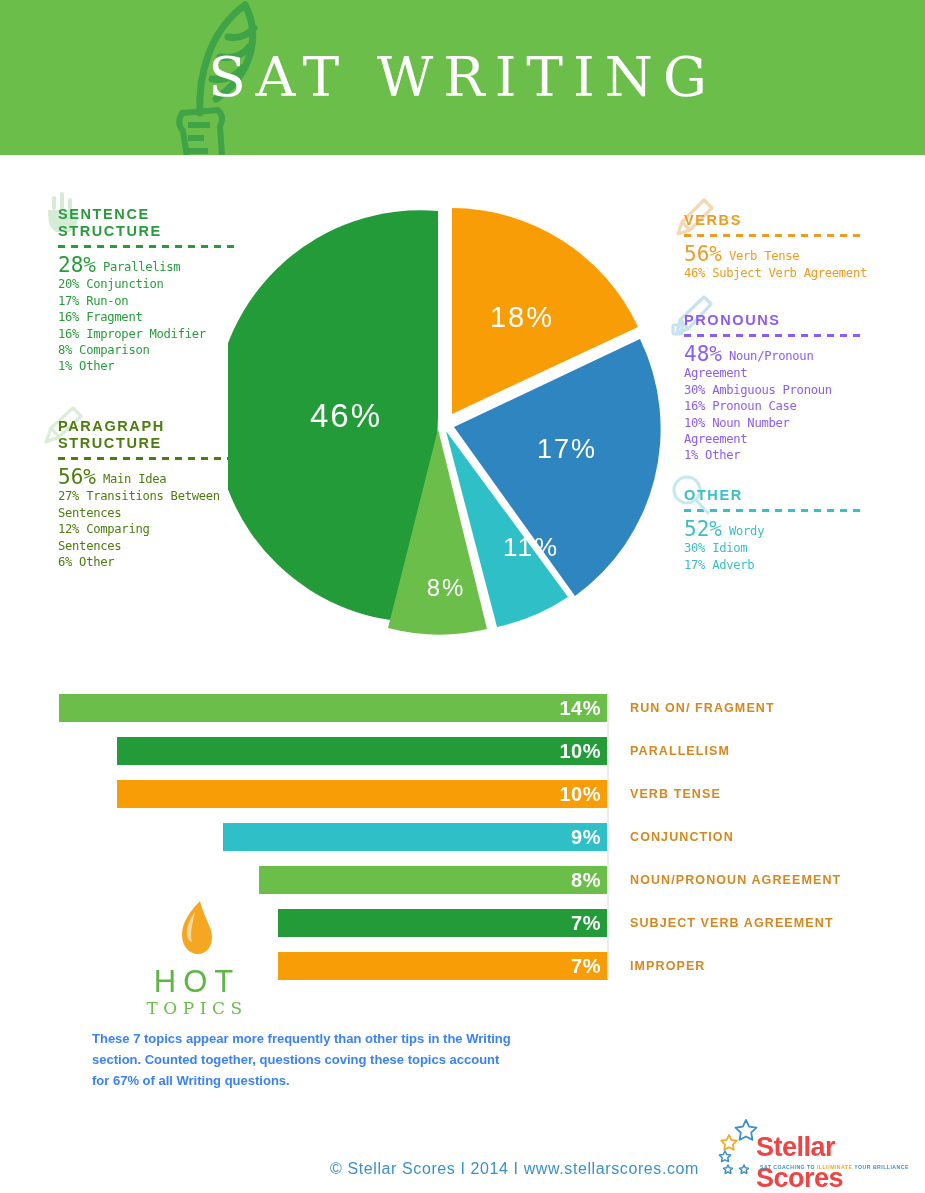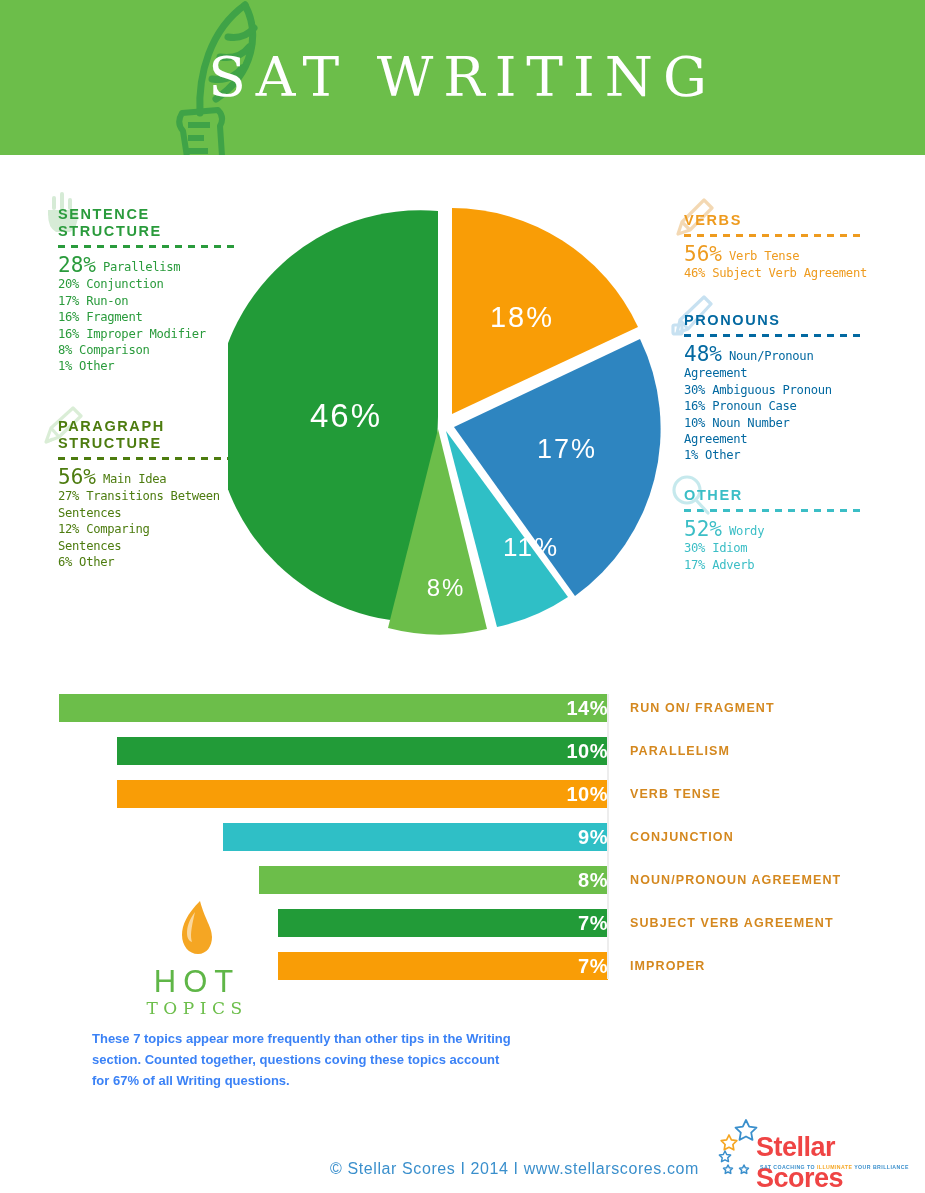--- a/index.html
+++ b/index.html
@@ -39,36 +39,36 @@
   .stat-list .lead { display:block; margin-bottom:1px; }
   .stat-list .lead .big {
     font-size:21px; font-family:"DejaVu Sans Mono", monospace; letter-spacing:0px; vertical-align:-1px;
   }
   .stat-list .lead .small { font-size:12.2px; }
   .stat-list .row { display:block; white-space:normal; }
 
   .c-dark   { color:#2A9B3C; }
   .c-light  { color:#4d7c0f; }
   .c-orange { color:#EE9B1F; }
-  .c-blue   { color:#0369a1; }
+  .c-blue   { color:#8b5cf6; }
   .c-teal   { color:#3BBEC6; }
 
   
   .pie-wrap { position:absolute; left:228px; top:205px; width:435px; height:430px; }
 
   
   .bars { position:absolute; left:58px; top:694px; width:550px; height:290px; }
   .bar-row { position:relative; height:28px; margin-bottom:15px; }
   .bar {
     position:absolute; right:0; top:0; height:28px;
     display:flex; align-items:center; justify-content:flex-end;
   }
   .bar-val {
     color:#ffffff; font-size:20px; font-weight:700; letter-spacing:.5px;
-    font-family:"Liberation Sans", sans-serif;
+    padding-right:7px; font-family:"Liberation Sans", sans-serif;
   }
   .bar-sep { position:absolute; left:607px; top:694px; width:2px; height:285px; background:#EDEDED; }
   .bar-labels { position:absolute; left:630px; top:694px; width:290px; }
   .bar-label {
     height:28px; margin-bottom:15px; display:flex; align-items:center;
     font-size:12.5px; font-weight:700; letter-spacing:1.1px; color:#D4881F;
   }
 
   
   .hot { position:absolute; left:92px; top:900px; width:210px; text-align:center; }

